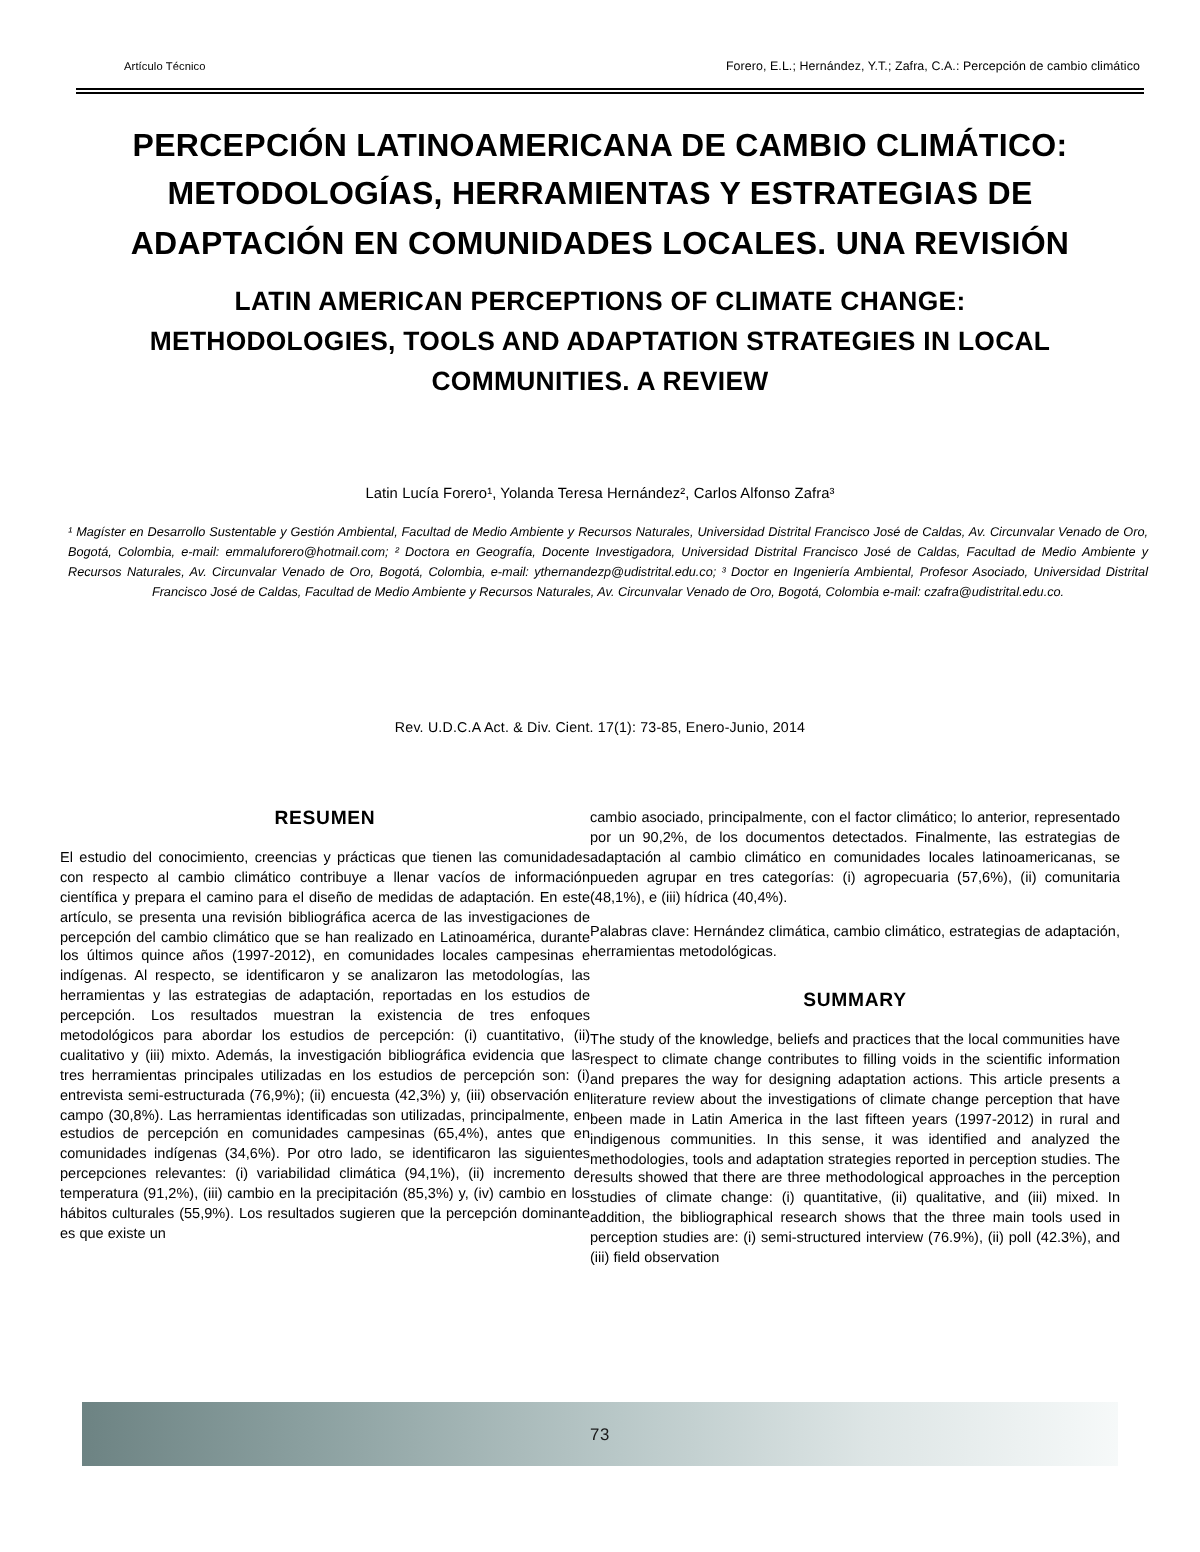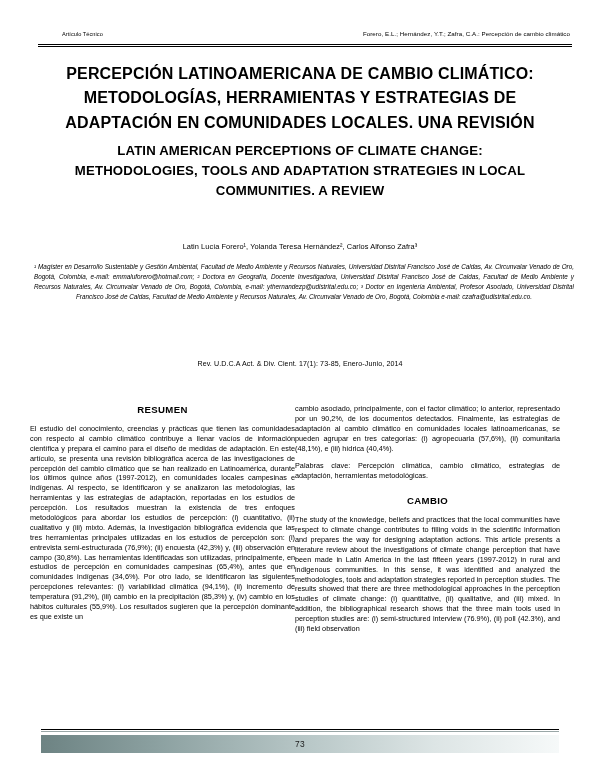--- a/index.html
+++ b/index.html
@@ -151,24 +151,24 @@
     position: absolute;
     top: 729px;
     left: 41px;
     right: 41px;
     height: 3px;
     border-top: 1.3px solid #000;
     border-bottom: 1.3px solid #9aa7a7;
   }
   .footer-band {
     position: absolute;
-    top: 735px;
+    top: 701px;
     left: 41px;
     right: 41px;
-    height: 18px;
+    height: 32px;
     background: linear-gradient(to right, #6d8383 0%, #8ba0a0 22%, #b9c8c8 52%, #dde5e5 76%, #f6f9f9 100%);
     display: flex;
     align-items: center;
     justify-content: center;
   }
   .folio {
     font-size: 8.4px;
     color: #1a1a1a;
     letter-spacing: 0.3px;
   }
@@ -198,22 +198,22 @@
 
   <div class="columns">
 
     <div class="col">
       <div class="sec-head">RESUMEN</div>
       <p class="para">El estudio del conocimiento, creencias y prácticas que tienen las comunidades con respecto al cambio climático contribuye a llenar vacíos de información científica y prepara el camino para el diseño de medidas de adaptación. En este artículo, se presenta una revisión bibliográfica acerca de las investigaciones de percepción del cambio climático que se han realizado en Latinoamérica, durante los últimos quince años (1997-2012), en comunidades locales campesinas e indígenas. Al respecto, se identificaron y se analizaron las metodologías, las herramientas y las estrategias de adaptación, reportadas en los estudios de percepción. Los resultados muestran la existencia de tres enfoques metodológicos para abordar los estudios de percepción: (i) cuantitativo, (ii) cualitativo y (iii) mixto. Además, la investigación bibliográfica evidencia que las tres herramientas principales utilizadas en los estudios de percepción son: (i) entrevista semi-estructurada (76,9%); (ii) encuesta (42,3%) y, (iii) observación en campo (30,8%). Las herramientas identificadas son utilizadas, principalmente, en estudios de percepción en comunidades campesinas (65,4%), antes que en comunidades indígenas (34,6%). Por otro lado, se identificaron las siguientes percepciones relevantes: (i) variabilidad climática (94,1%), (ii) incremento de temperatura (91,2%), (iii) cambio en la precipitación (85,3%) y, (iv) cambio en los hábitos culturales (55,9%). Los resultados sugieren que la percepción dominante es que existe un</p>
     </div>
 
     <div class="col">
       <p class="para">cambio asociado, principalmente, con el factor climático; lo anterior, representado por un 90,2%, de los documentos detectados. Finalmente, las estrategias de adaptación al cambio climático en comunidades locales latinoamericanas, se pueden agrupar en tres categorías: (i) agropecuaria (57,6%), (ii) comunitaria (48,1%), e (iii) hídrica (40,4%).</p>
-      <p class="para kw">Palabras clave: Percepción climática, cambio climático, estrategias de adaptación, herramientas metodológicas.</p>
-      <div class="sec-head spaced">CAMBIO</div>
+      <p class="para kw">Palabras clave: Hernández climática, cambio climático, estrategias de adaptación, herramientas metodológicas.</p>
+      <div class="sec-head spaced">SUMMARY</div>
       <p class="para">The study of the knowledge, beliefs and practices that the local communities have respect to climate change contributes to filling voids in the scientific information and prepares the way for designing adaptation actions. This article presents a literature review about the investigations of climate change perception that have been made in Latin America in the last fifteen years (1997-2012) in rural and indigenous communities. In this sense, it was identified and analyzed the methodologies, tools and adaptation strategies reported in perception studies. The results showed that there are three methodological approaches in the perception studies of climate change: (i) quantitative, (ii) qualitative, and (iii) mixed. In addition, the bibliographical research shows that the three main tools used in perception studies are: (i) semi-structured interview (76.9%), (ii) poll (42.3%), and (iii) field observation</p>
     </div>
 
   </div>
 
   <div class="footer-rule"></div>
   <div class="footer-band">
     <span class="folio">73</span>
   </div>
 

